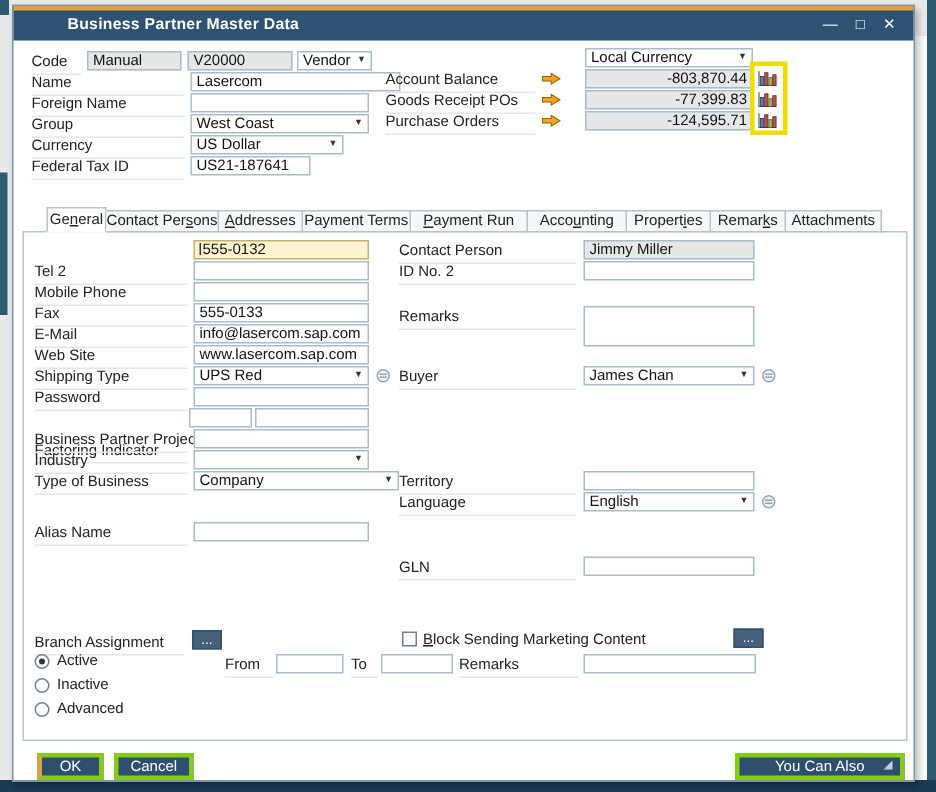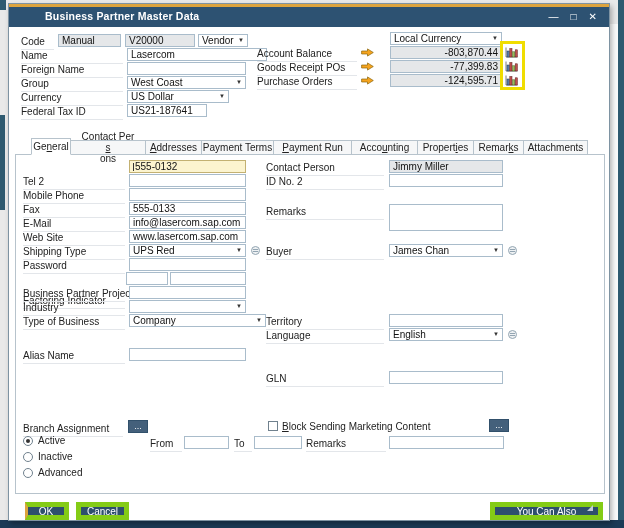--- a/index.html
+++ b/index.html
@@ -33,21 +33,21 @@
   .tab{height:15px;box-sizing:border-box;border:1px solid #b7c3cc;border-left-width:0;background:#f6f7f8;font-size:10px;color:#222;display:flex;align-items:center;justify-content:center;white-space:nowrap;}
   .tab:first-child{border-left-width:1px;}
   .tab.active{height:17px;background:#fff;border-left-width:1px;border-bottom-color:#fff;}
   .accel{text-decoration:underline;}
   .groupbox{position:absolute;left:6px;top:150px;width:590px;height:340px;border:1px solid #b7c3cc;background:#fff;box-sizing:border-box;}
   .radio{position:absolute;width:10px;height:10px;border:1px solid #70818e;border-radius:50%;background:#fff;box-sizing:border-box;}
   .radio.sel::after{content:"";position:absolute;left:2px;top:2px;width:4px;height:4px;border-radius:50%;background:#333;}
   .rlabel{position:absolute;font-size:10px;color:#222;height:12px;line-height:12px;white-space:nowrap;}
   .checkbox{position:absolute;width:10px;height:10px;border:1px solid #70818e;background:#fff;box-sizing:border-box;}
   .dots{position:absolute;height:13px;box-sizing:border-box;background:#44607b;border:1px solid #31506b;color:#fff;font-size:9px;line-height:7px;display:flex;align-items:center;justify-content:center;}
-  .btn{position:absolute;height:18px;box-sizing:border-box;background:#2e4f6d;border:5px solid #84cc16;color:#fff;font-size:10px;display:flex;align-items:center;justify-content:center;}
+  .btn{position:absolute;height:18px;box-sizing:border-box;background:#2e4f6d;border:3px solid #84cc16;color:#fff;font-size:10px;display:flex;align-items:center;justify-content:center;}
   .btn-ok{border-left:3px solid #dca43d;}
   .btn-yca::after{content:"";position:absolute;right:5px;bottom:4px;width:0;height:0;border-left:6px solid transparent;border-bottom:6px solid #c2cdd6;}
 </style>
 </head>
 <body>
 
 <div class="stage">
   <div class="artifact" style="left:0;top:0;width:6px;height:10px;"></div>
   <div class="artifact" style="left:0;top:115px;width:5px;height:95px;"></div>
   <div class="right-gutter"></div>
@@ -126,21 +126,21 @@
       </svg>
 
     <div class="hl"></div>
 
     <div class="tabs">
       <div class="tab active" style="width:40px;">
           <span>Ge</span>
           <span class="accel">n</span>
           <span>eral</span>
         </div>
-      <div class="tab" style="width:75px;flex-direction:column;">
+      <div class="tab" style="width:75px;">
           <span>Contact Per</span>
           <span class="accel">s</span>
           <span>ons</span>
         </div>
       <div class="tab" style="width:56px;">
           <span></span>
           <span class="accel">A</span>
           <span>ddresses</span>
         </div>
       <div class="tab" style="width:72px;">

